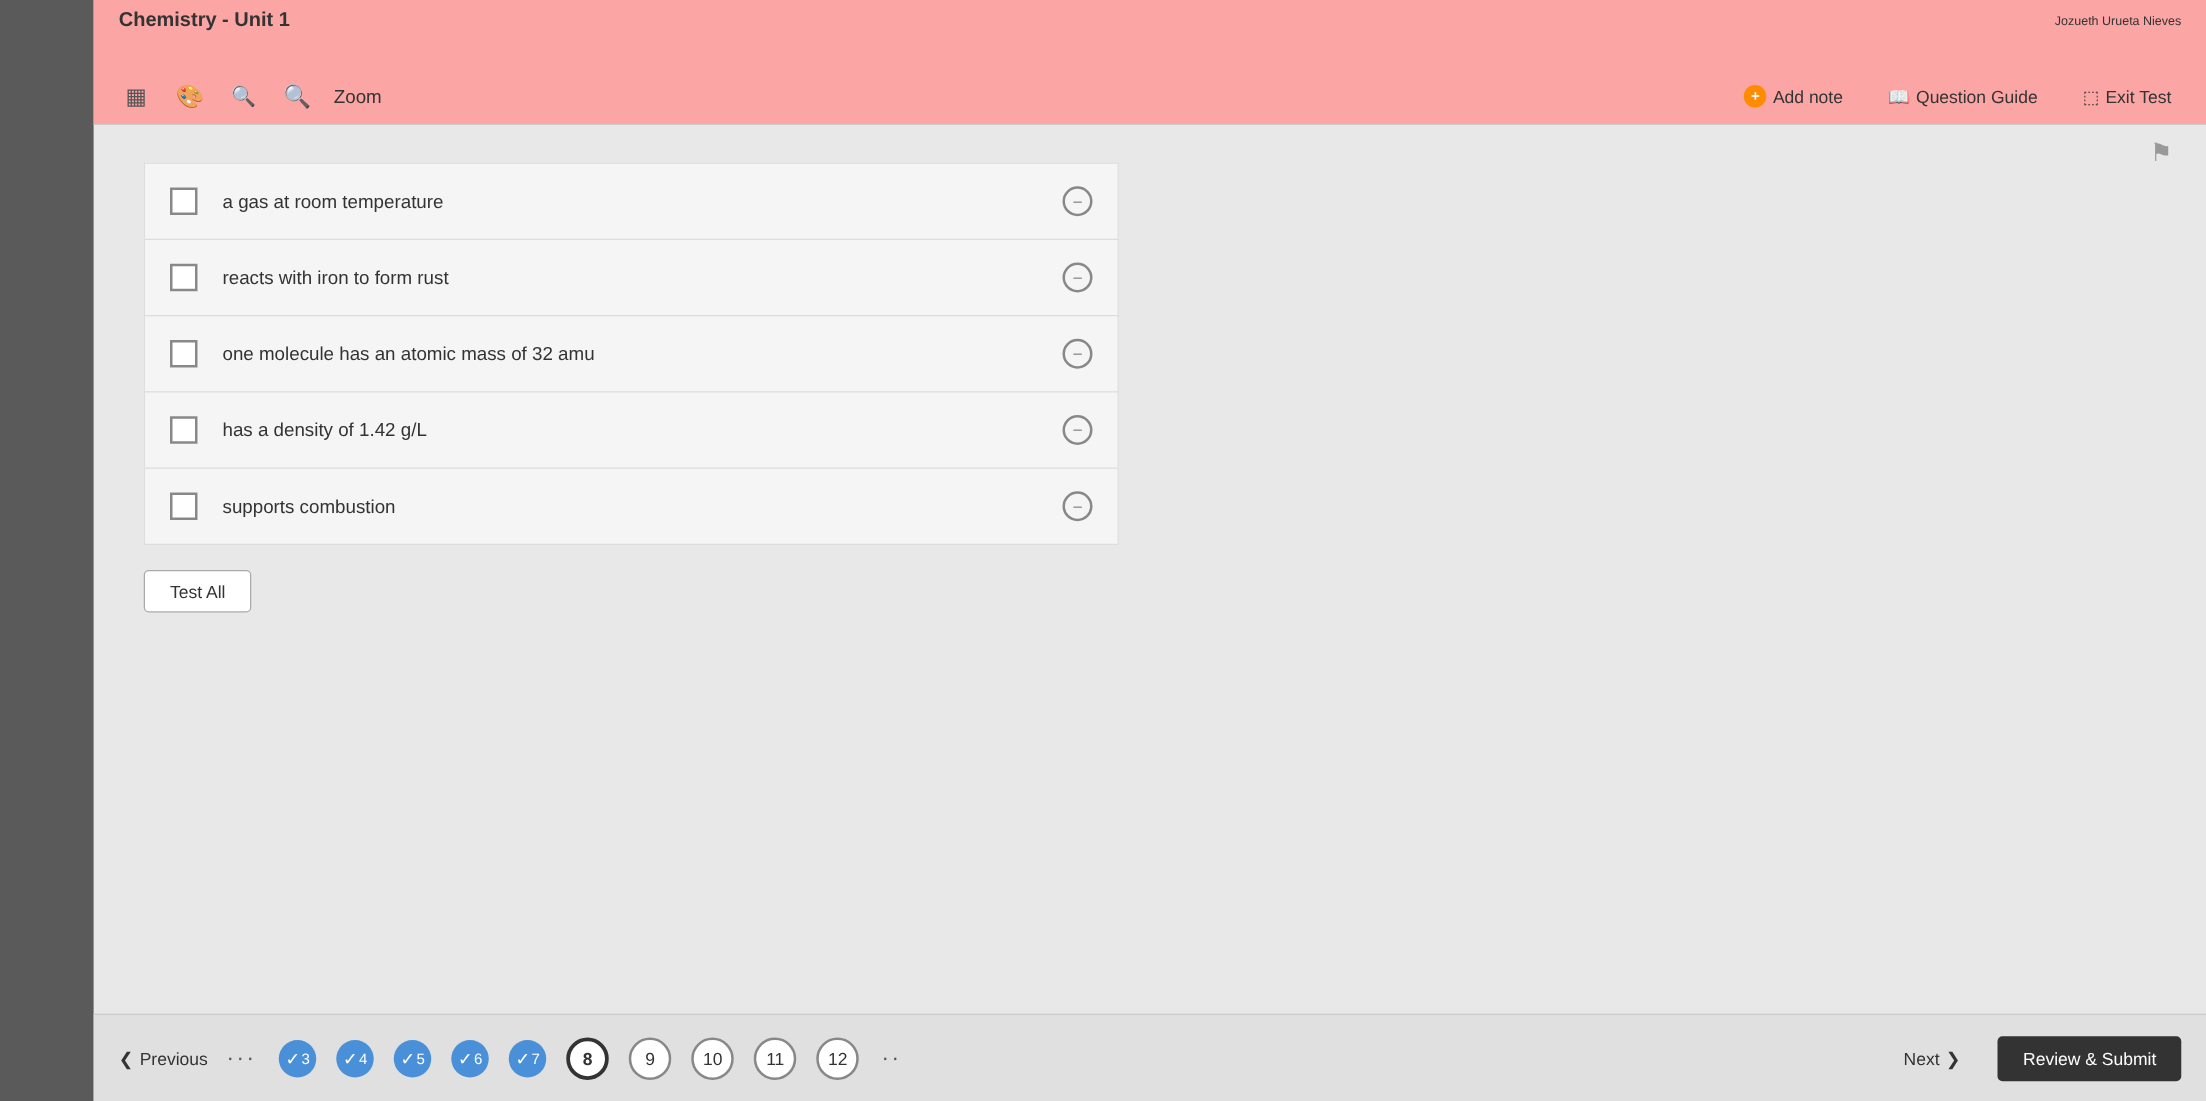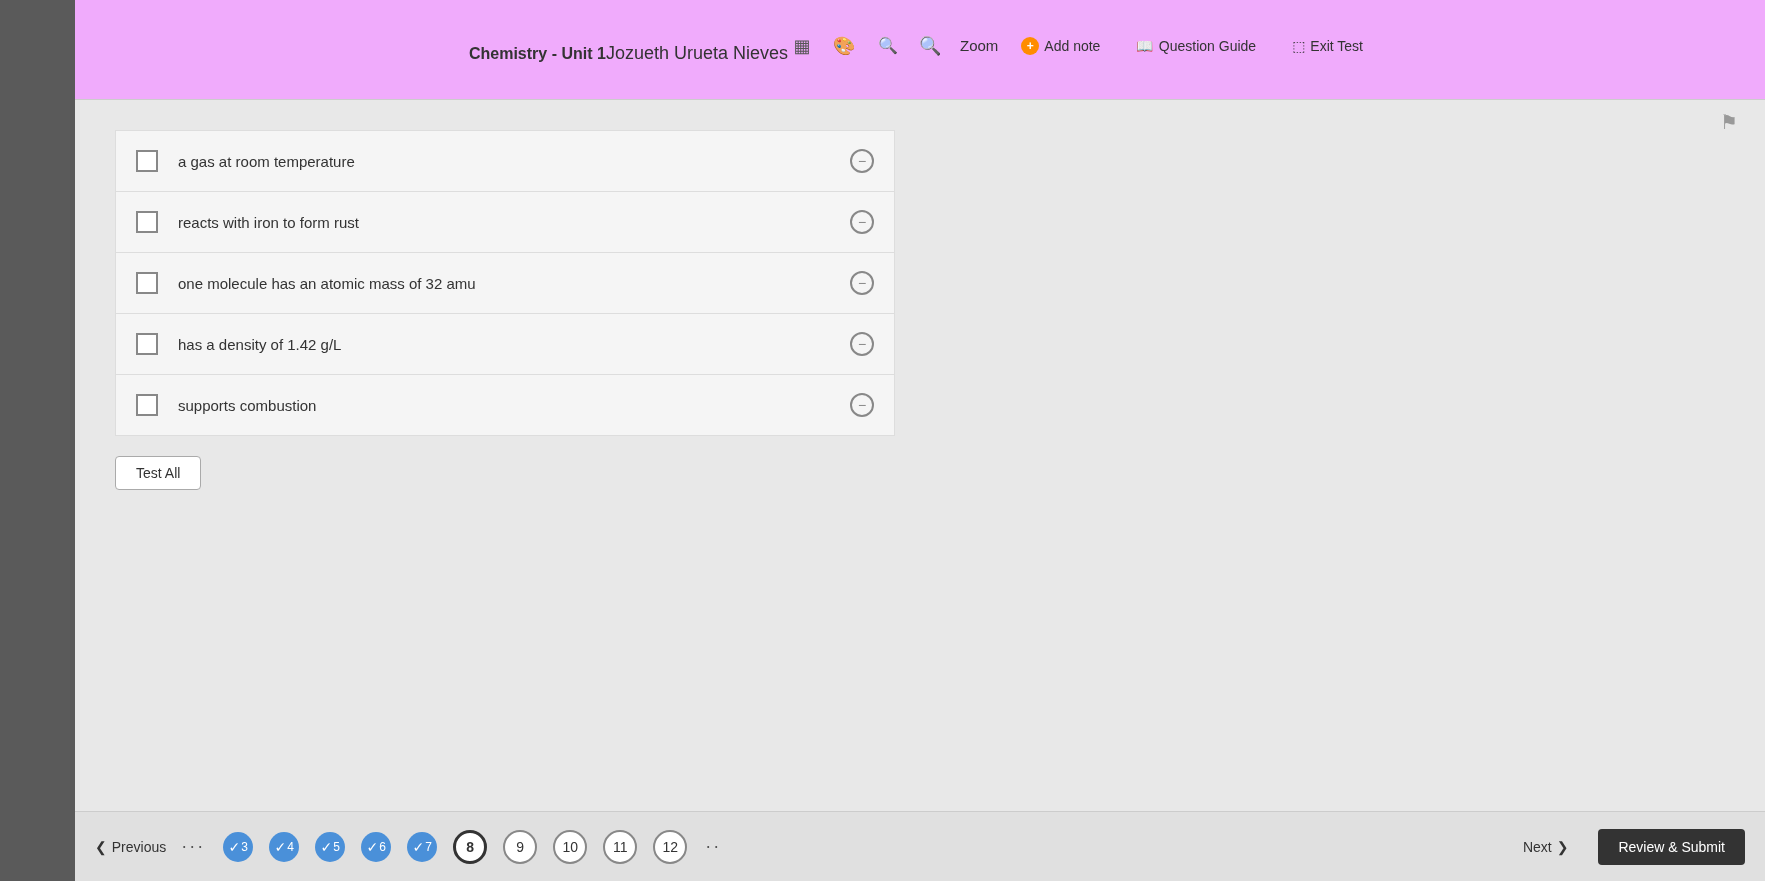--- a/index.html
+++ b/index.html
@@ -26,44 +26,44 @@
       left: 75px;
       top: 0;
       right: 0;
       bottom: 0;
       background: #e8e8e8;
       display: flex;
       flex-direction: column;
     }
 
     .header {
-      background: #f0abfc;
+      background: #fca5a5;
       border-bottom: 1px solid #ccc;
       padding: 0 20px;
       height: 100px;
       display: flex;
-      flex-direction: row;
-      justify-content: center;
+      flex-direction: column;
+      justify-content: space-between;
     }
 
     .header-top {
       display: flex;
       justify-content: space-between;
       align-items: center;
       padding-top: 8px;
     }
 
     .header-title {
       font-size: 16px;
       font-weight: bold;
       color: #333;
     }
 
     .header-user {
-      font-size: 18px;
+      font-size: 10px;
       color: #333;
     }
 
     .header-bottom {
       display: flex;
       align-items: center;
       gap: 15px;
       padding-bottom: 8px;
     }
 

